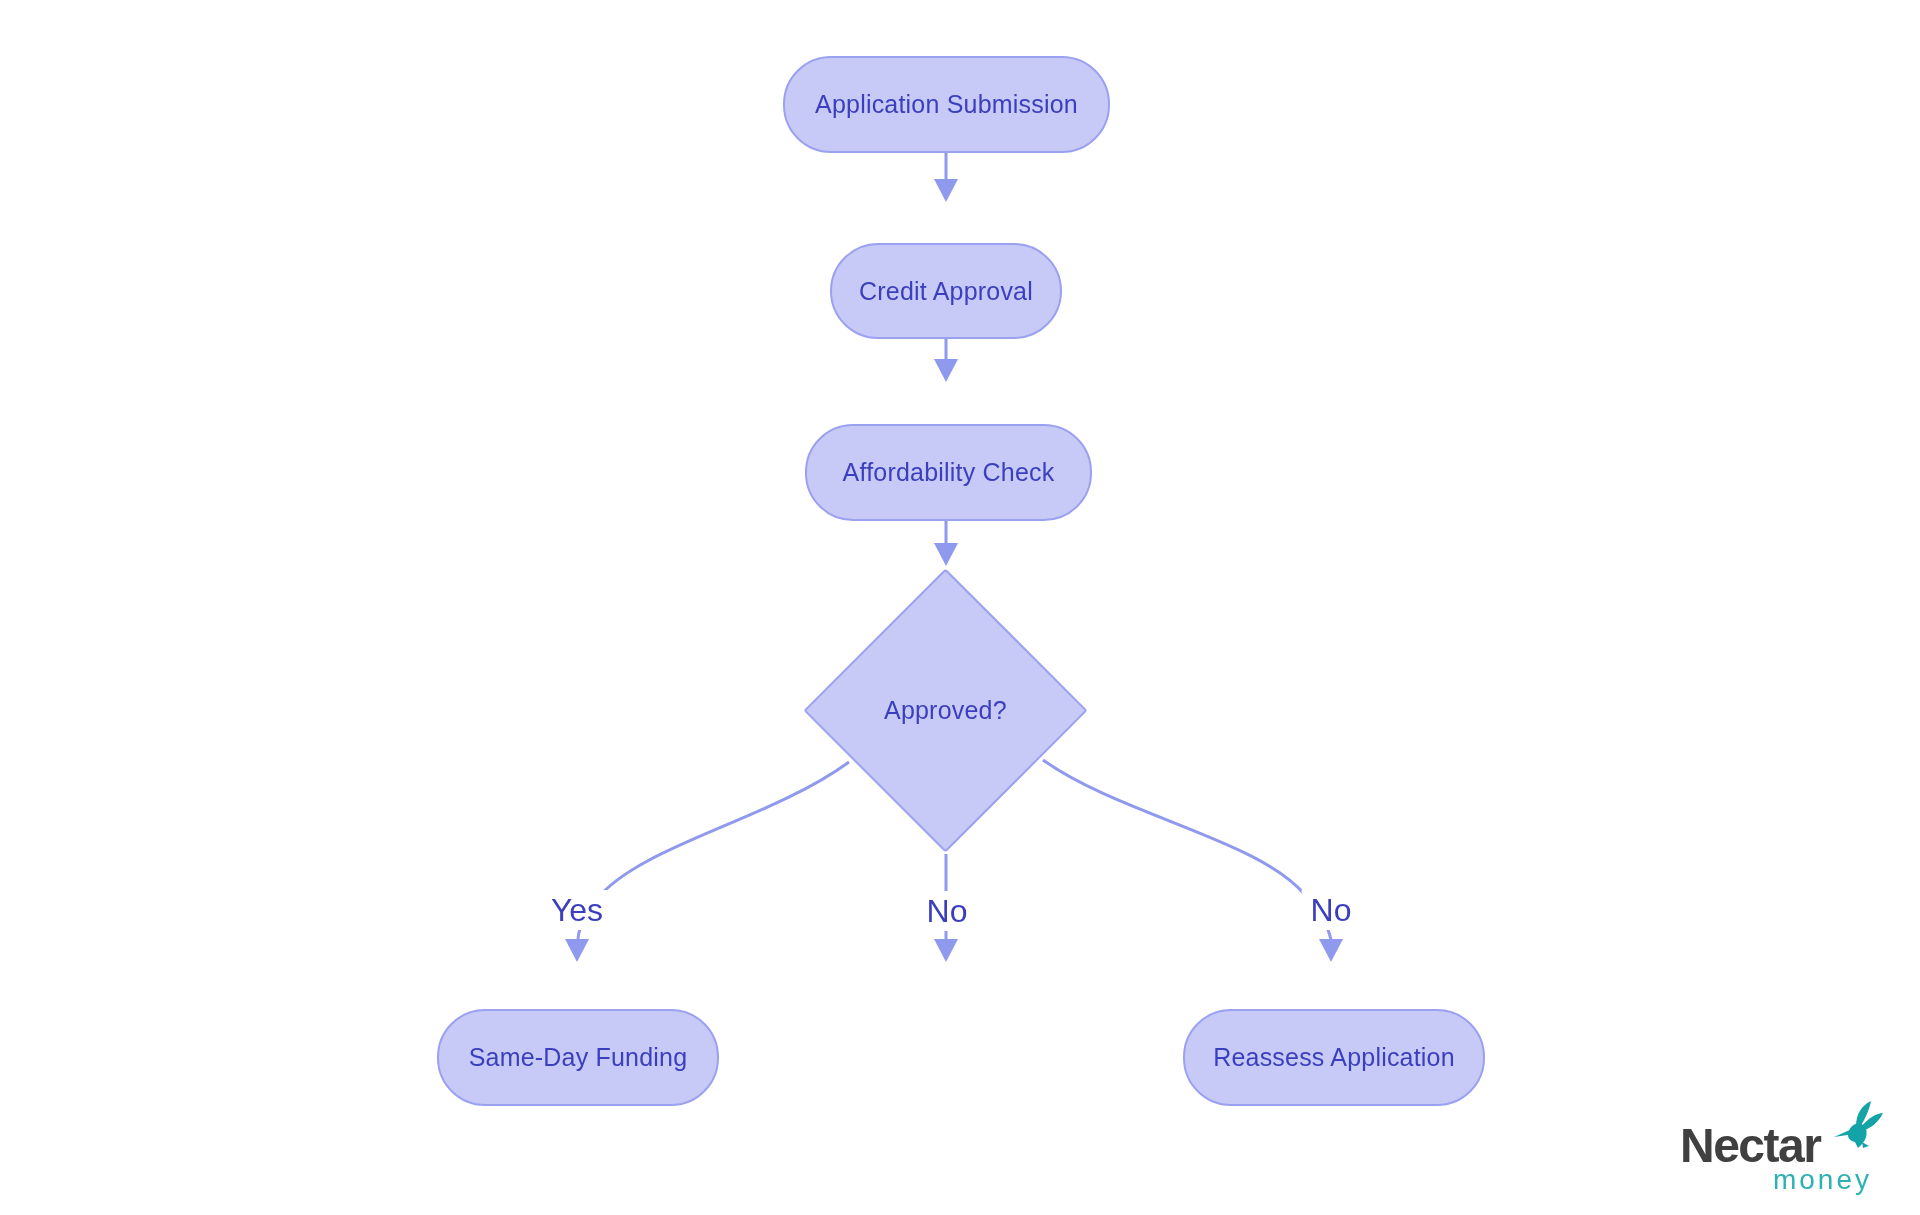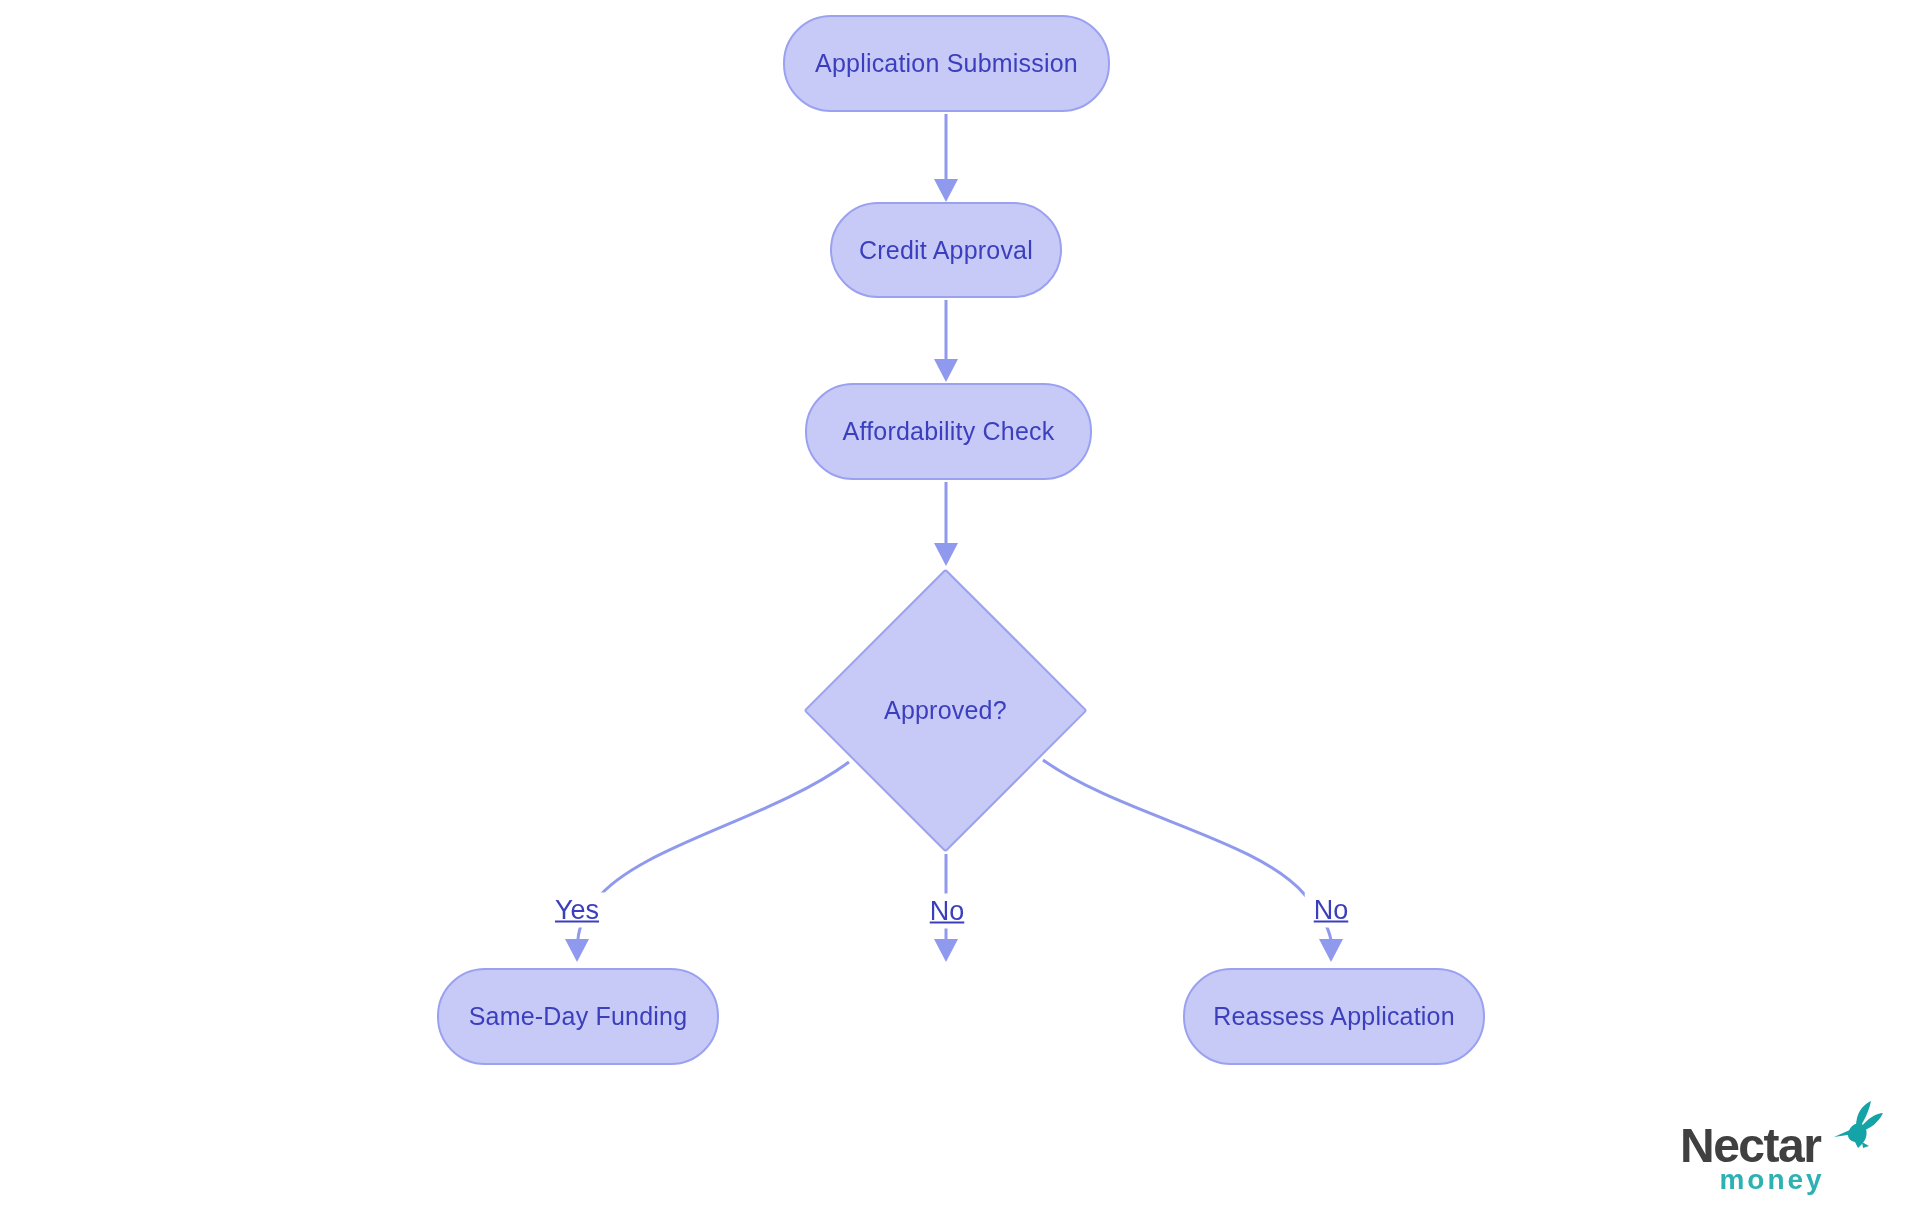--- a/index.html
+++ b/index.html
@@ -6,39 +6,39 @@
   .stage{
     position:relative;width:1920px;height:1215px;background:#ffffff;
     font-family:"Liberation Sans", sans-serif;overflow:hidden;
   }
   .edges-layer{position:absolute;left:0;top:0;width:1920px;height:1215px;}
   .node{
     position:absolute;display:flex;align-items:center;justify-content:center;
     background:#c7c9f7;border:2px solid #9aa1f0;color:#3b3fbd;
     font-size:25px;letter-spacing:0.2px;box-sizing:border-box;text-align:center;
   }
-  .pill{border-radius:48px;}
+  .pill{border-radius:48px;margin-top:41px;}
   .diamond{
     width:201px;height:201px;border-radius:3px;
     transform:rotate(45deg);transform-origin:center center;
   }
   .diamond .inner{transform:rotate(-45deg);white-space:nowrap;}
   .edge-label{
     position:absolute;transform:translate(-50%,-50%);
-    background:#ffffff;color:#3b3fbd;font-size:27px;
-    padding:4px 9px;line-height:1;white-space:nowrap;text-decoration:underline;
+    background:#ffffff;color:#3b3fbd;font-size:32px;
+    padding:4px 9px;line-height:1;white-space:nowrap;
   }
   .logo{position:absolute;left:1672px;top:1100px;width:220px;height:110px;}
   .logo-name{
     position:absolute;left:8px;top:22px;
     font-size:48px;font-weight:700;letter-spacing:-1.5px;color:#404040;line-height:1;
   }
   .logo-sub{
-    position:absolute;left:0;top:66px;width:200px;text-align:center;
-    font-size:28px;font-weight:700;letter-spacing:3px;color:#2eb1b3;line-height:1;
+    position:absolute;left:0;top:66px;width:200px;text-align:right;
+    font-size:28px;font-weight:400;letter-spacing:3px;color:#2eb1b3;line-height:1;
   }
   .logo-bird{position:absolute;left:160px;top:0px;}
 </style>
 </head>
 <body>
 
 <div class="stage">
 
   <svg class="edges-layer" width="1920" height="1215" viewBox="0 0 1920 1215">
     <g stroke="#8f99ed" stroke-width="3" fill="#8f99ed">

